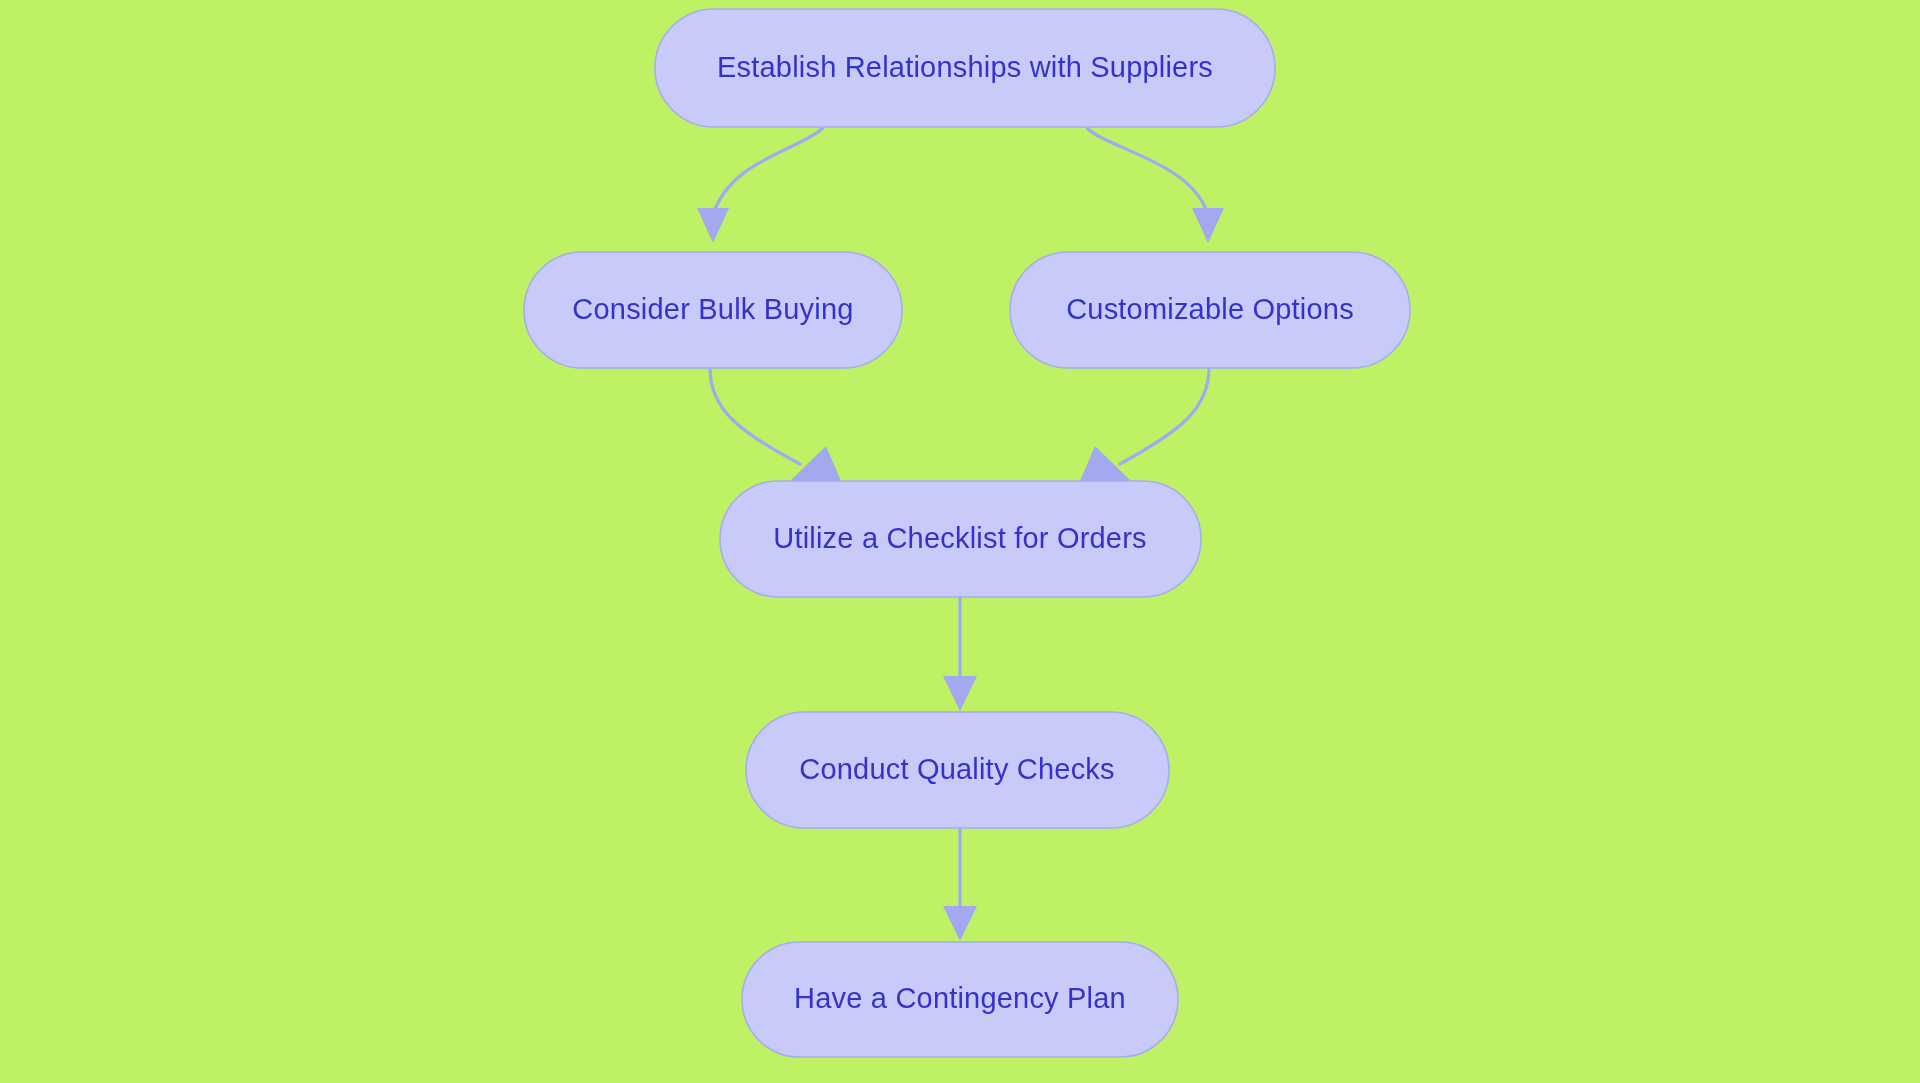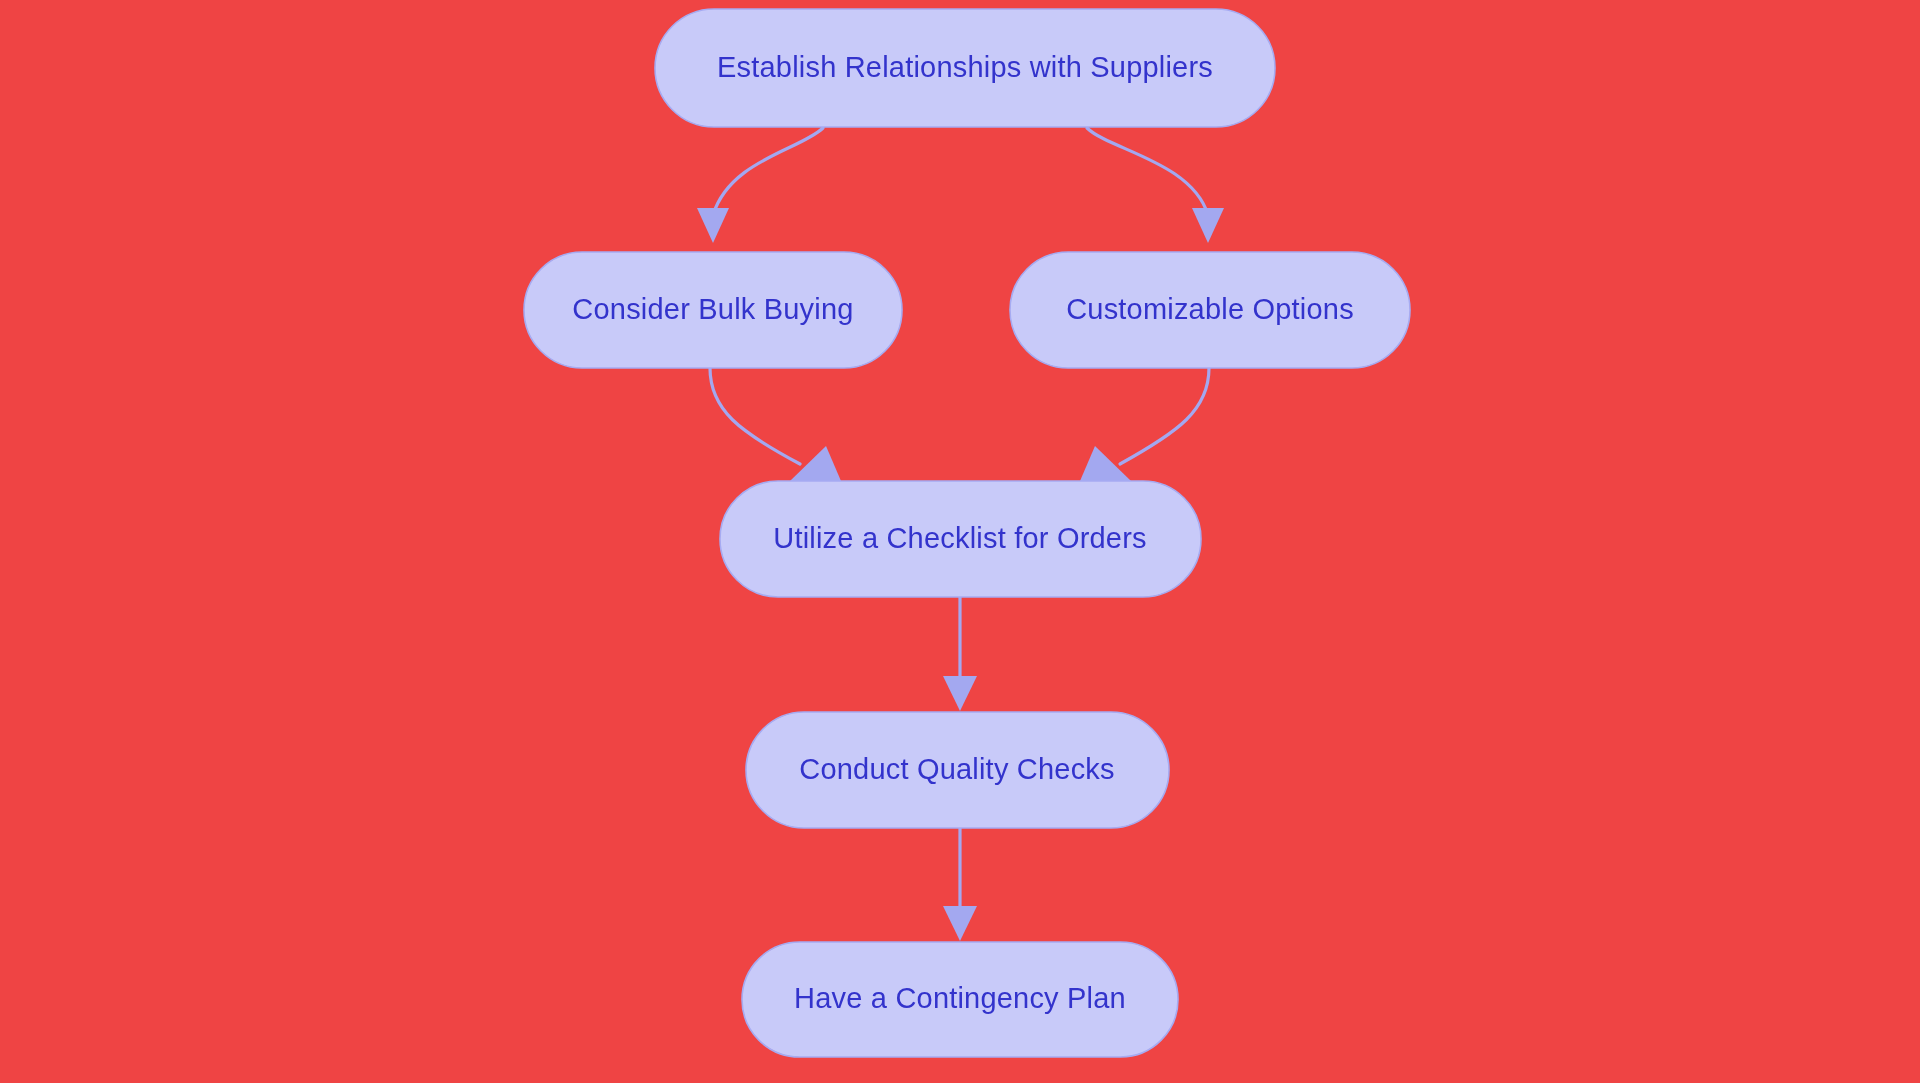--- a/index.html
+++ b/index.html
@@ -11,21 +11,21 @@
   body {
     width: 1920px;
     height: 1083px;
     overflow: hidden;
     font-family: "Liberation Sans", "DejaVu Sans", sans-serif;
   }
   #flowchart-root {
     position: relative;
     width: 1920px;
     height: 1083px;
-    background: #ef4444;
+    background: #bef264;
   }
   #flow-svg {
     position: absolute;
     left: 0;
     top: 0;
     width: 1920px;
     height: 1083px;
     display: block;
   }
   .node-shape {

